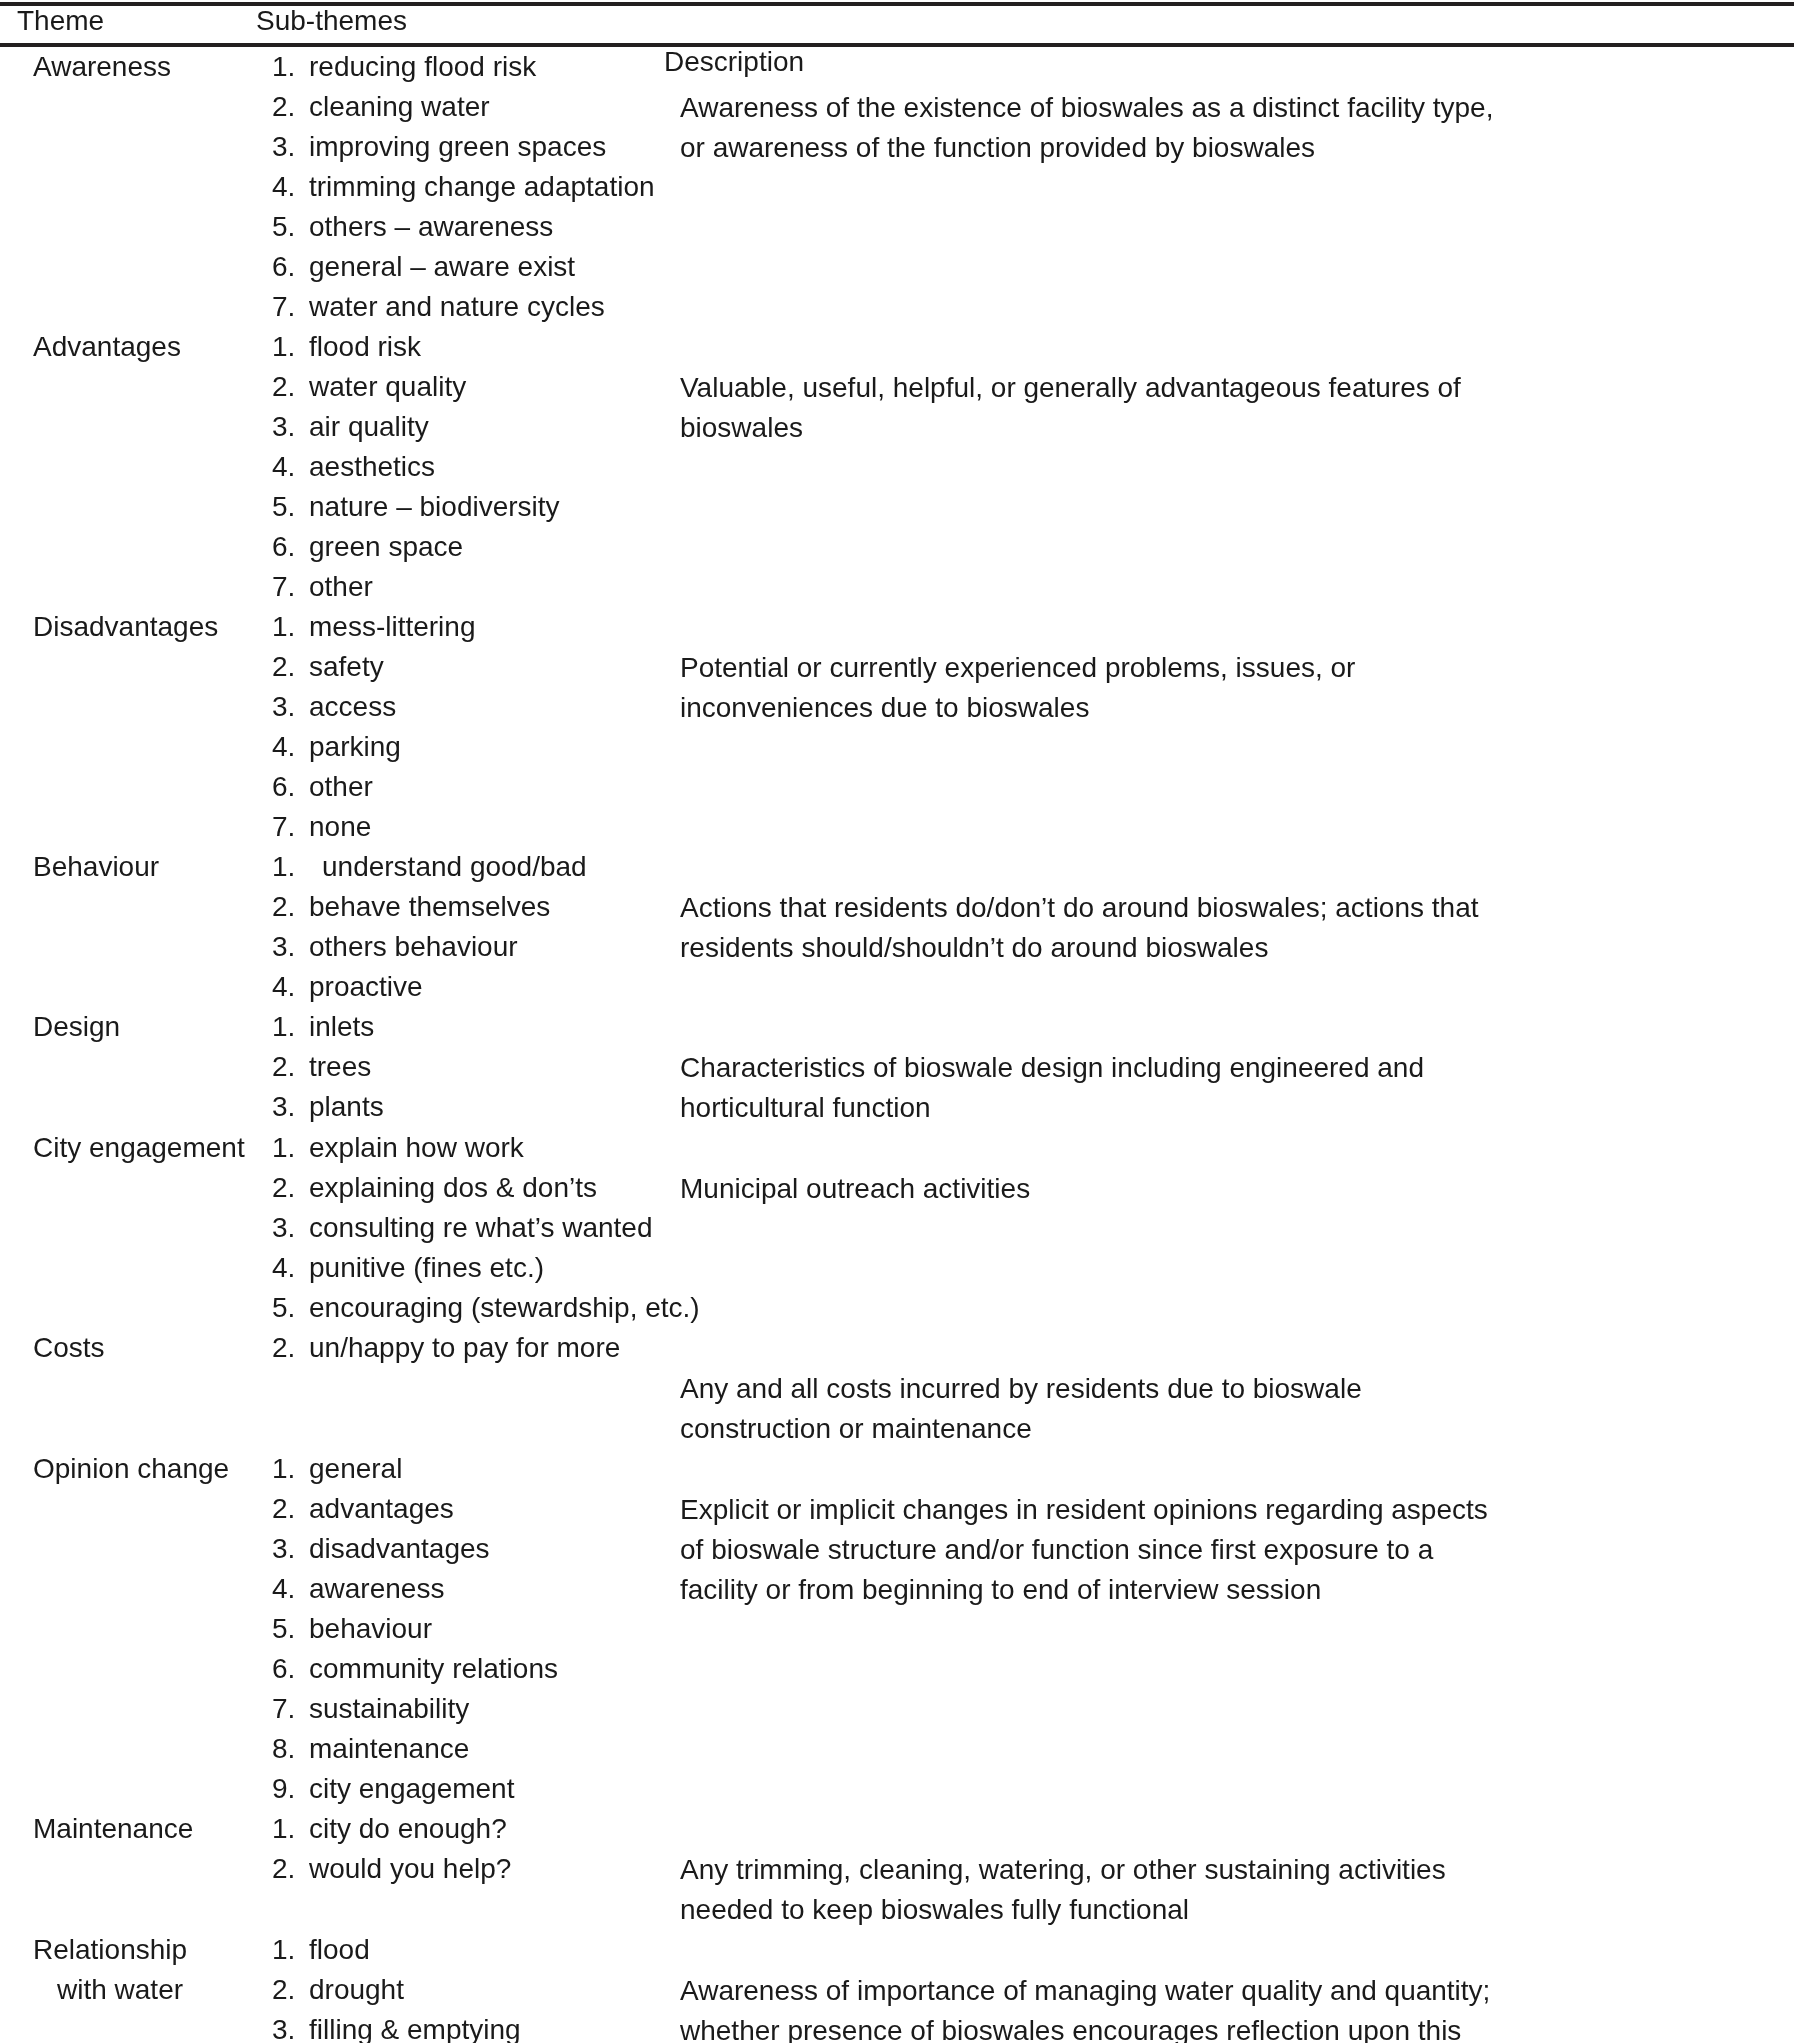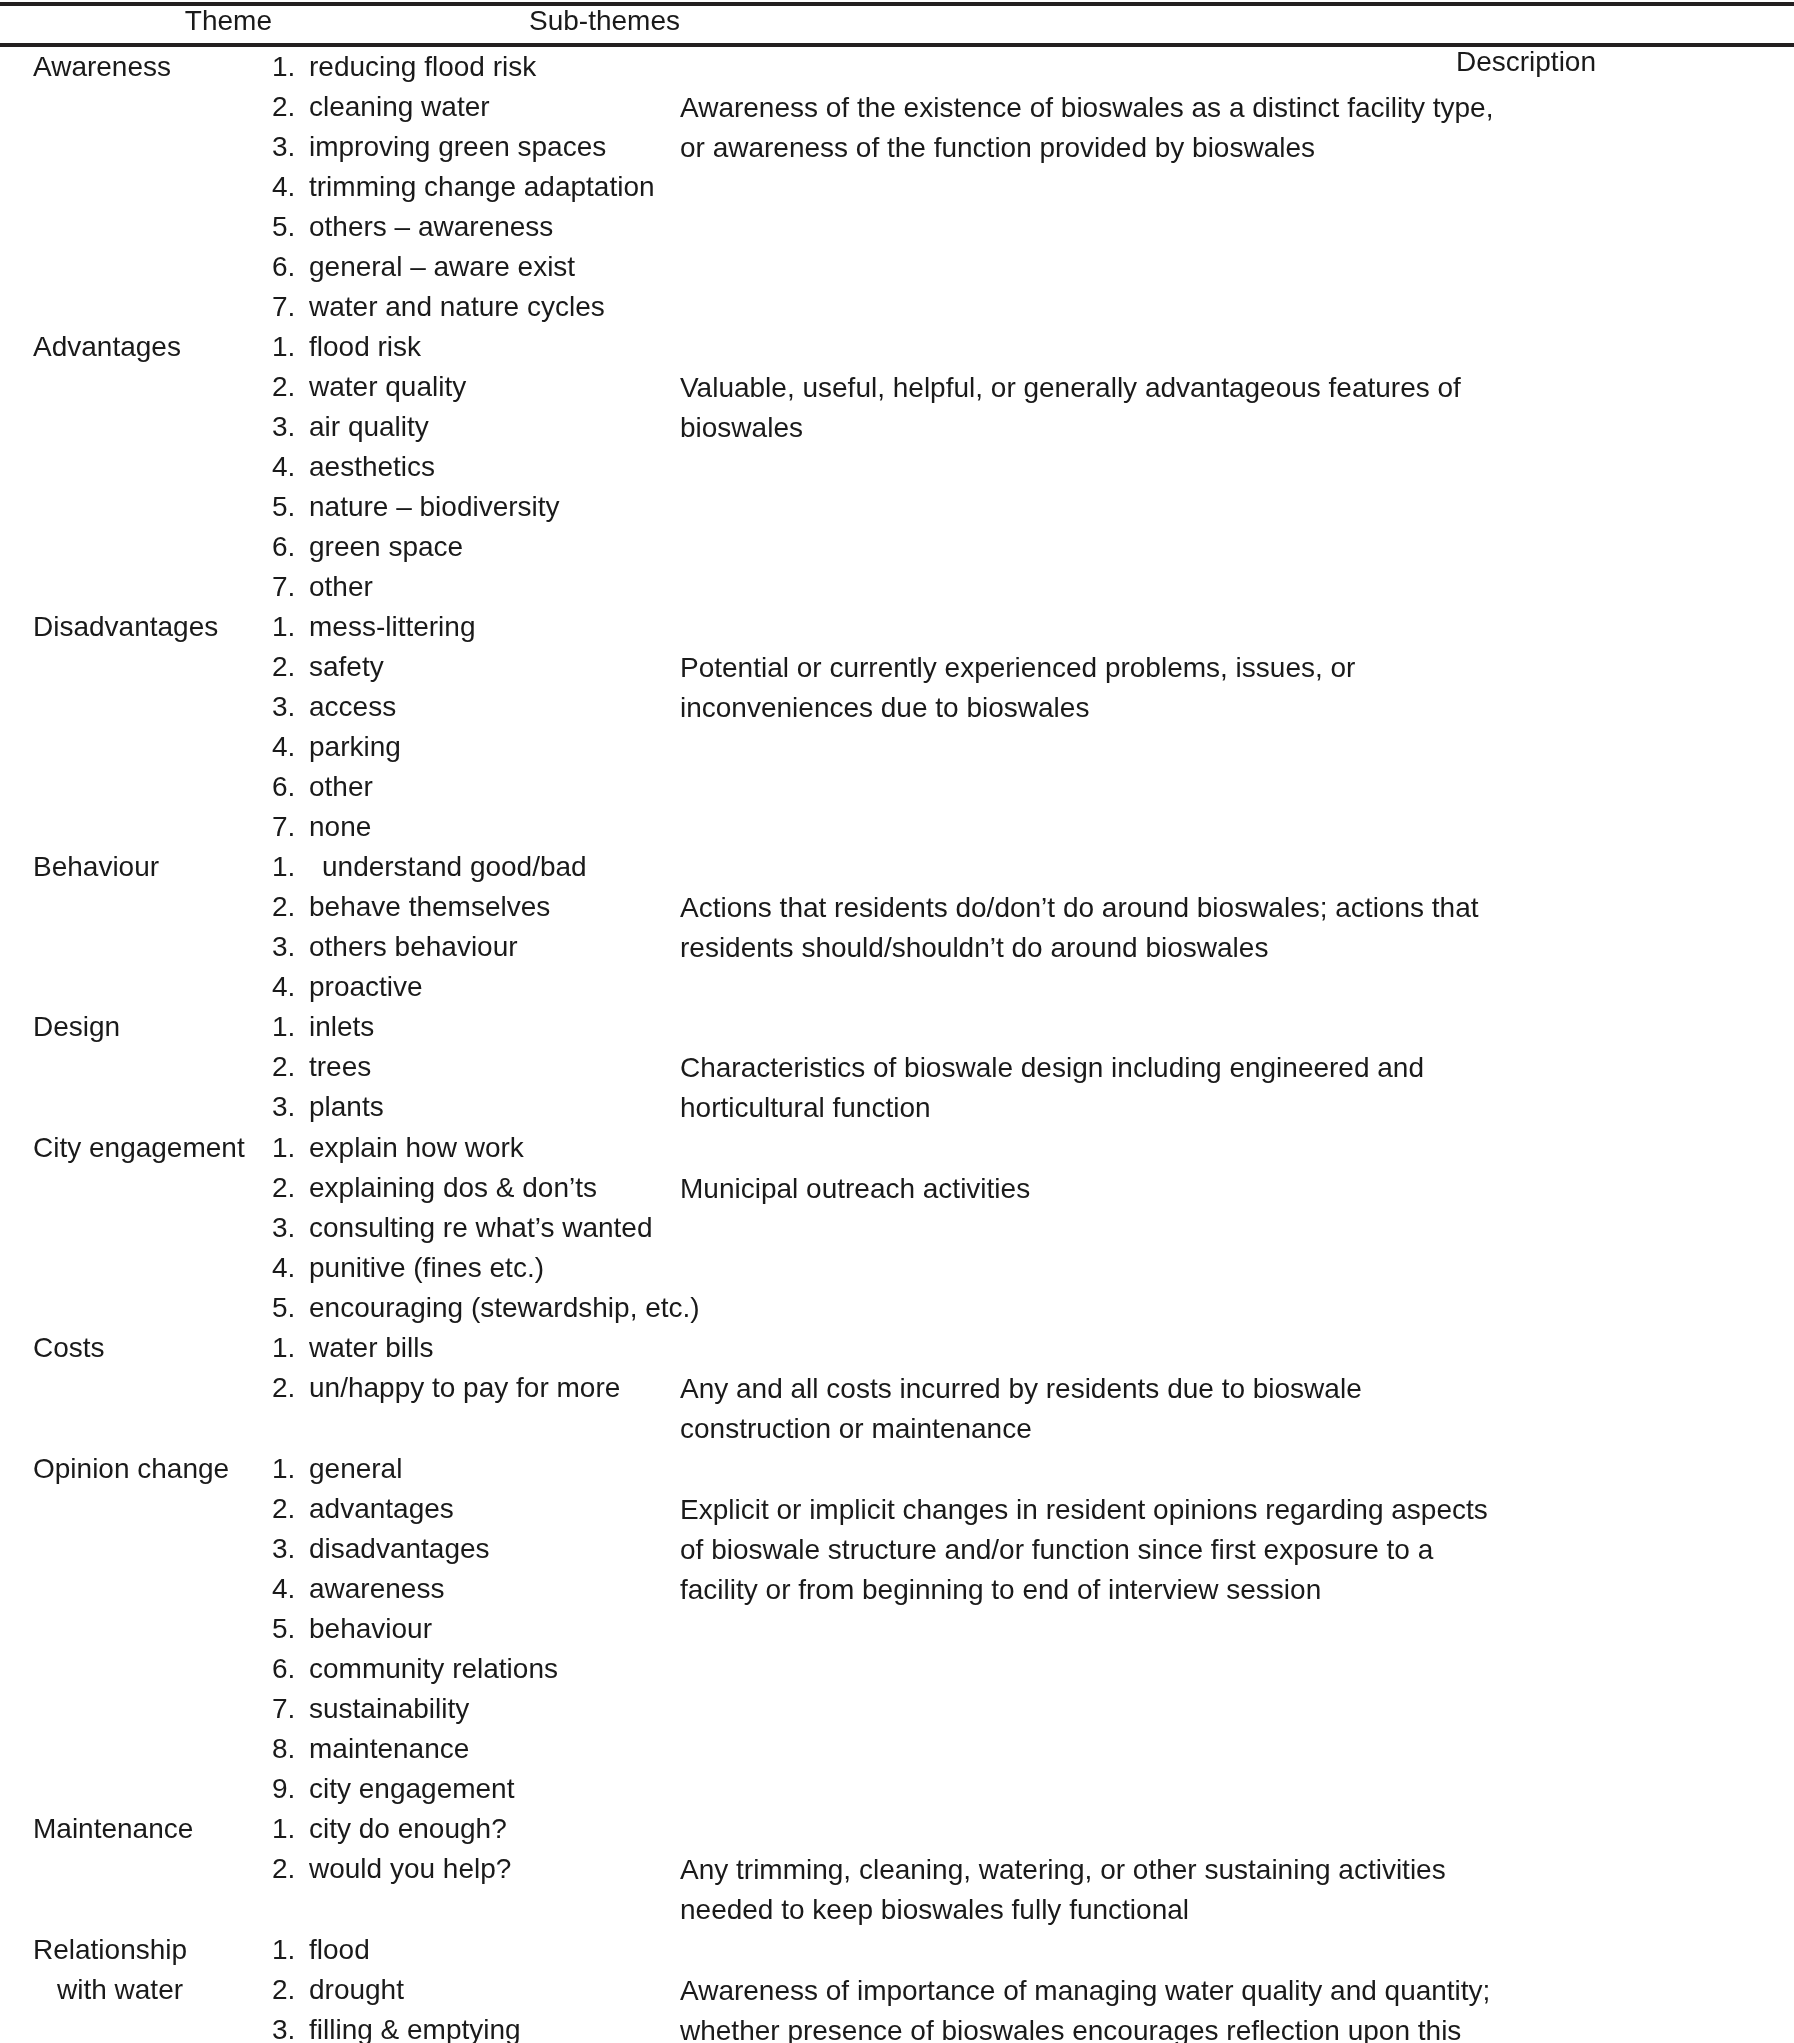--- a/index.html
+++ b/index.html
@@ -28,23 +28,22 @@
     width: 1795px;
     background: #231f20;
   }
   .rule-top    { top: 1.9px;  height: 3.7px; }
   .rule-header { top: 43px; height: 3.7px; }
 
   
   .table {
     position: absolute;
     top: 0;
-    left: 16px;
+    left: 0;
     width: 1580px;
-    text-align: right;
   }
 
   .row {
     display: flex;
     align-items: flex-start;
   }
 
   .col-theme {
     width: 256px;
     flex: 0 0 256px;
@@ -225,21 +224,20 @@
         </div>
         <div class="col-desc">
           <div class="desc-line">Municipal outreach activities</div>
         </div>
       </div>
       <div class="row">
         <div class="col-theme">
           <div class="theme-label">Costs</div>
         </div>
         <div class="col-sub">
-          <div class="sub-item"><span class="sub-num">1.</span><span>water bills</span></div>
           <div class="sub-item"><span class="sub-num">2.</span><span>un/happy to pay for more</span></div>
         </div>
         <div class="col-desc">
           <div class="desc-line">Any and all costs incurred by residents due to bioswale</div>
           <div class="desc-line">construction or maintenance</div>
         </div>
       </div>
       <div class="row">
         <div class="col-theme">
           <div class="theme-label">Opinion change</div>

